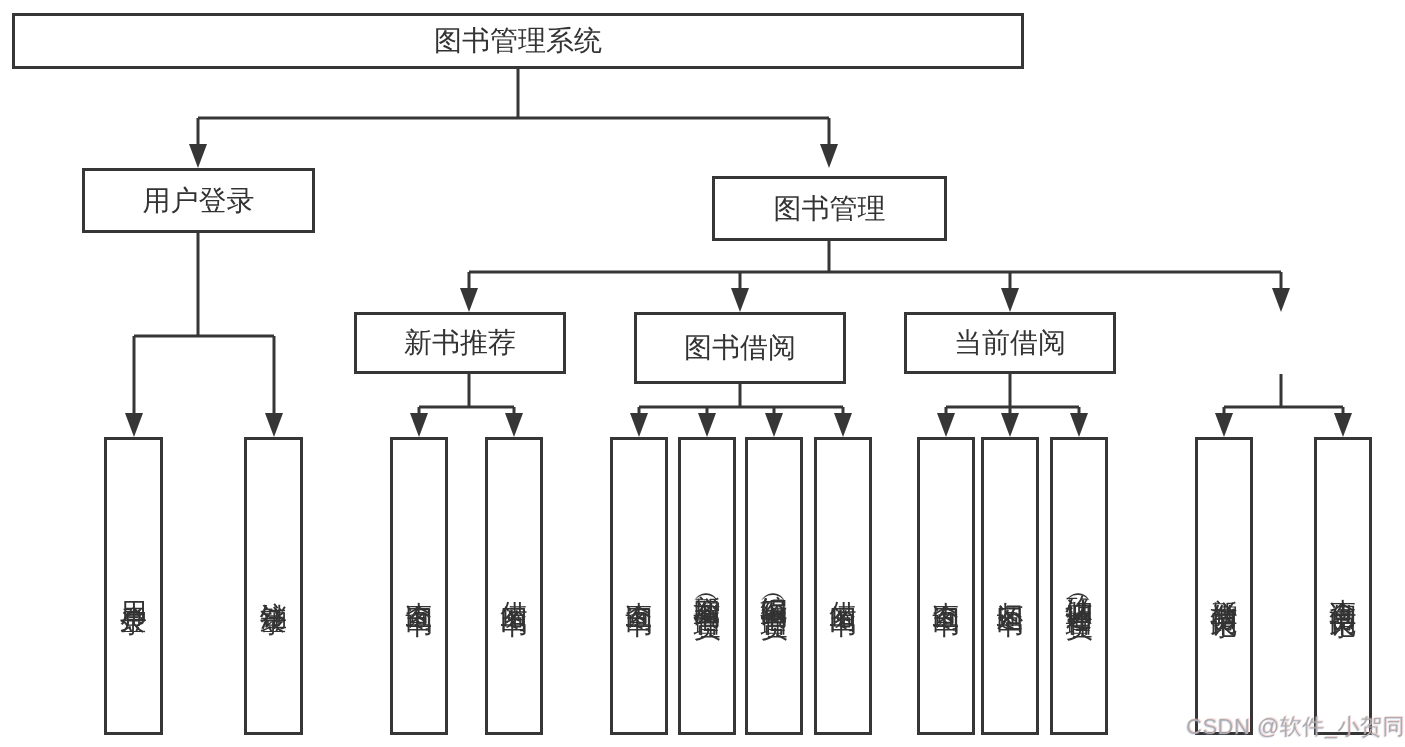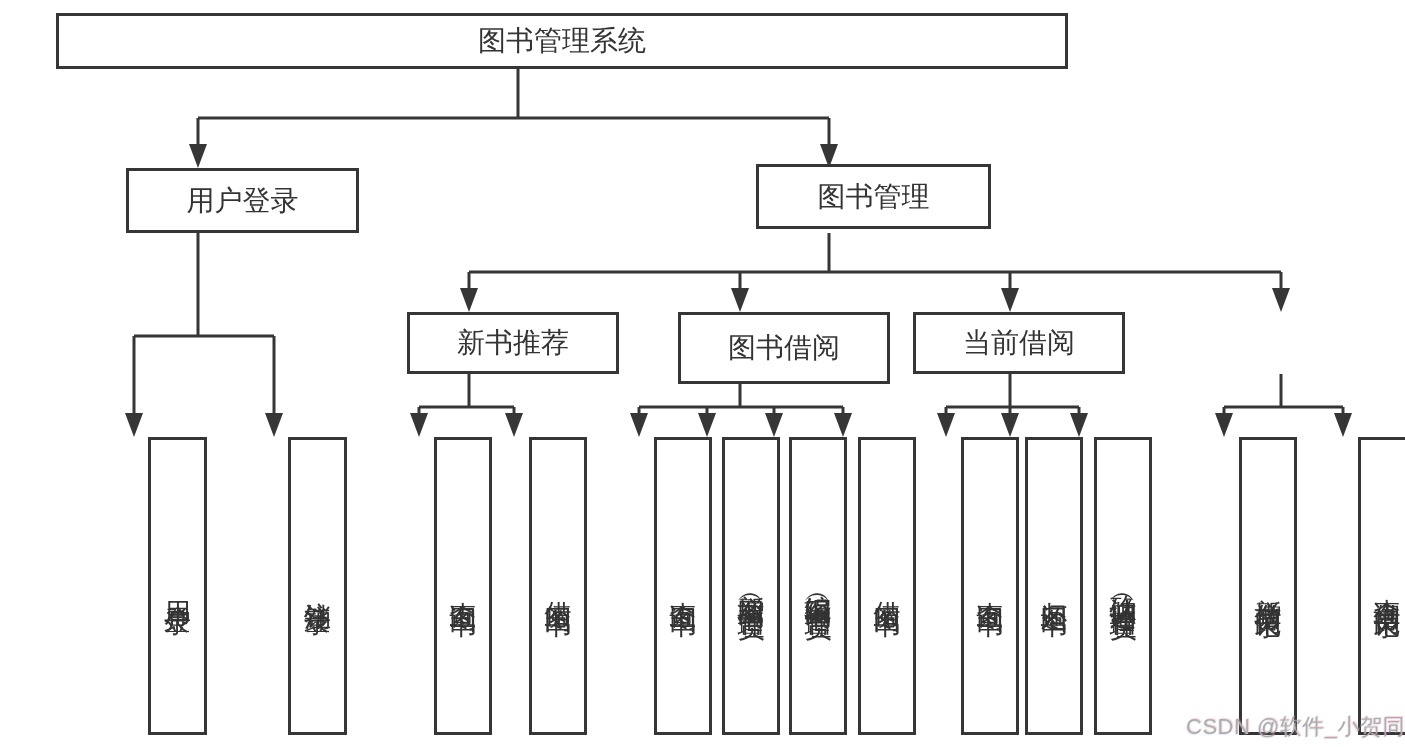--- a/index.html
+++ b/index.html
@@ -36,21 +36,20 @@
     box-sizing: border-box;
     border: 3px solid var(--line-color, #363636);
     background: #ffffff;
     display: flex;
     align-items: center;
     justify-content: center;
     font-size: 28px;
     color: var(--text-color, #333333);
     white-space: nowrap;
     text-align: center;
-    margin-left: 44px;
   }
   .node.vert {
     writing-mode: vertical-rl;
     font-size: 27px;
     letter-spacing: 3px;
     white-space: normal;
   }
   #watermark {
     position: absolute;
     left: 1186px;
@@ -99,25 +98,25 @@
     <polygon class="carrow" points="1070,413 1088,413 1079,437"></polygon>
 
     <path class="cline" d="M1281 374 V407 M1224 407 H1343 M1224 407 V419 M1343 407 V419"></path>
     <polygon class="carrow" points="1215,413 1233,413 1224,437"></polygon>
     <polygon class="carrow" points="1334,413 1352,413 1343,437"></polygon>
   </svg>
 
   <div class="node" style="left:12px; top:13px; width:1012px; height:56px;">图书管理系统</div>
 
   <div class="node" style="left:82px; top:168px; width:233px; height:65px;">用户登录</div>
-  <div class="node" style="left:712px; top:164px; width:235px; height:65px;">图书管理</div>
+  <div class="node" style="left:712px; top:176px; width:235px; height:65px;">图书管理</div>
 
-  <div class="node" style="left:363px; top:312px; width:212px; height:62px;font-family:Liberation Serif, serif;">新书推荐</div>
+  <div class="node" style="left:354px; top:312px; width:212px; height:62px;font-family:Liberation Serif, serif;">新书推荐</div>
   <div class="node" style="left:634px; top:312px; width:212px; height:72px;">图书借阅</div>
-  <div class="node" style="left:869px; top:312px; width:212px; height:62px;">当前借阅</div>
+  <div class="node" style="left:904px; top:312px; width:212px; height:62px;">当前借阅</div>
 
   <div class="node vert" style="left:104px; top:437px; width:59px; height:298px;">用户登录</div>
   <div class="node vert" style="left:244px; top:437px; width:59px; height:298px;">注销登录</div>
 
   <div class="node vert" style="left:390px; top:437px; width:58px; height:298px;">查询图书</div>
   <div class="node vert" style="left:485px; top:437px; width:58px; height:298px;">借阅图书</div>
 
   <div class="node vert" style="left:610px; top:437px; width:58px; height:298px;">查询图书</div>
   <div class="node vert" style="left:678px; top:437px; width:58px; height:298px;">新增图书（管理员）</div>
   <div class="node vert" style="left:745px; top:437px; width:58px; height:298px;">编辑图书（管理员）</div>

